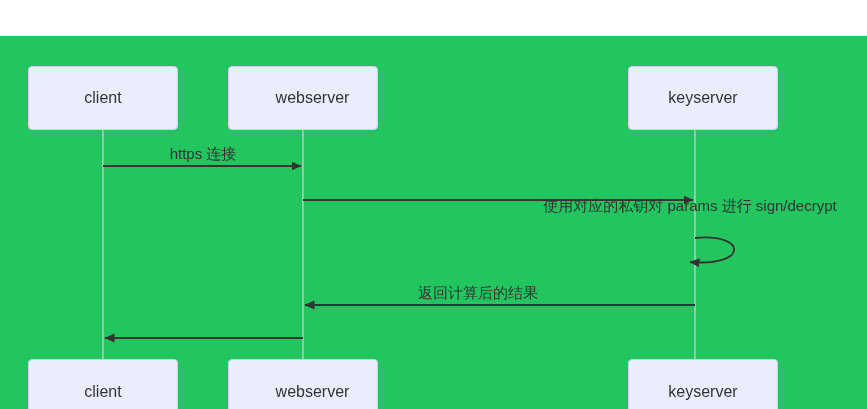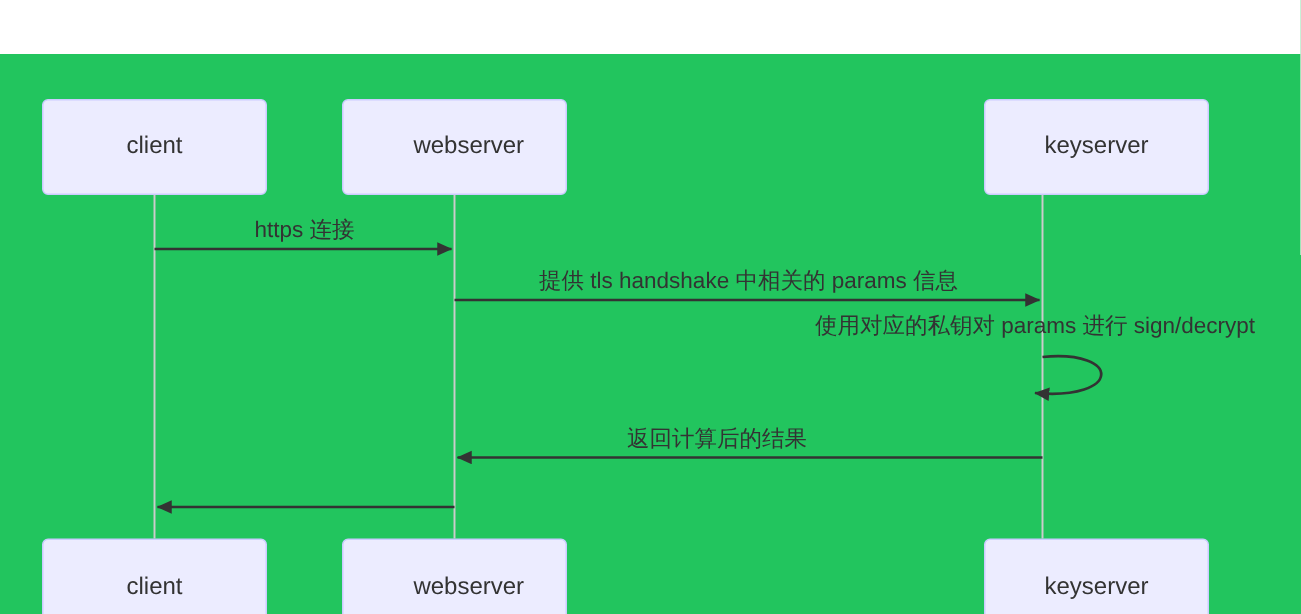--- a/index.html
+++ b/index.html
@@ -46,21 +46,21 @@
     display: flex;
     align-items: center;
     justify-content: center;
     font-size: 16px;
     color: var(--color-text, #333333);
   }
   .actor.row-top { top: 30px; }
   .actor.row-bottom { top: 323px; height: 66px; }
   .actor.col-client { left: 28px; }
   .actor.col-webserver { left: 228px; padding-left: 19px; }
-  .actor.col-keyserver { left: 656px; }
+  .actor.col-keyserver { left: 628px; }
   
   .msg-label {
     position: absolute;
     transform: translateX(-50%);
     white-space: nowrap;
     font-size: 15px;
     line-height: 19px;
     color: var(--color-text, #333333);
     z-index: 2;
   }
@@ -102,17 +102,16 @@
     <span>client</span>
   </div>
   <div class="actor row-bottom col-webserver">
     <span>webserver</span>
   </div>
   <div class="actor row-bottom col-keyserver">
     <span>keyserver</span>
   </div>
 
   <div class="msg-label" style="left:203px; top:108px;">https 连接</div>
-  <div class="msg-label" style="left:499px; top:142px;">提供 tls handshake 中相关的 params 信息</div>
-  <div class="msg-label" style="left:690px; top:172px;">使用对应的私钥对 params 进行 sign/decrypt</div>
+  <div class="msg-label" style="left:690px; top:160px;">使用对应的私钥对 params 进行 sign/decrypt</div>
   <div class="msg-label" style="left:478px; top:247px;">返回计算后的结果</div>
 
 </div>
 
 </body></html>

